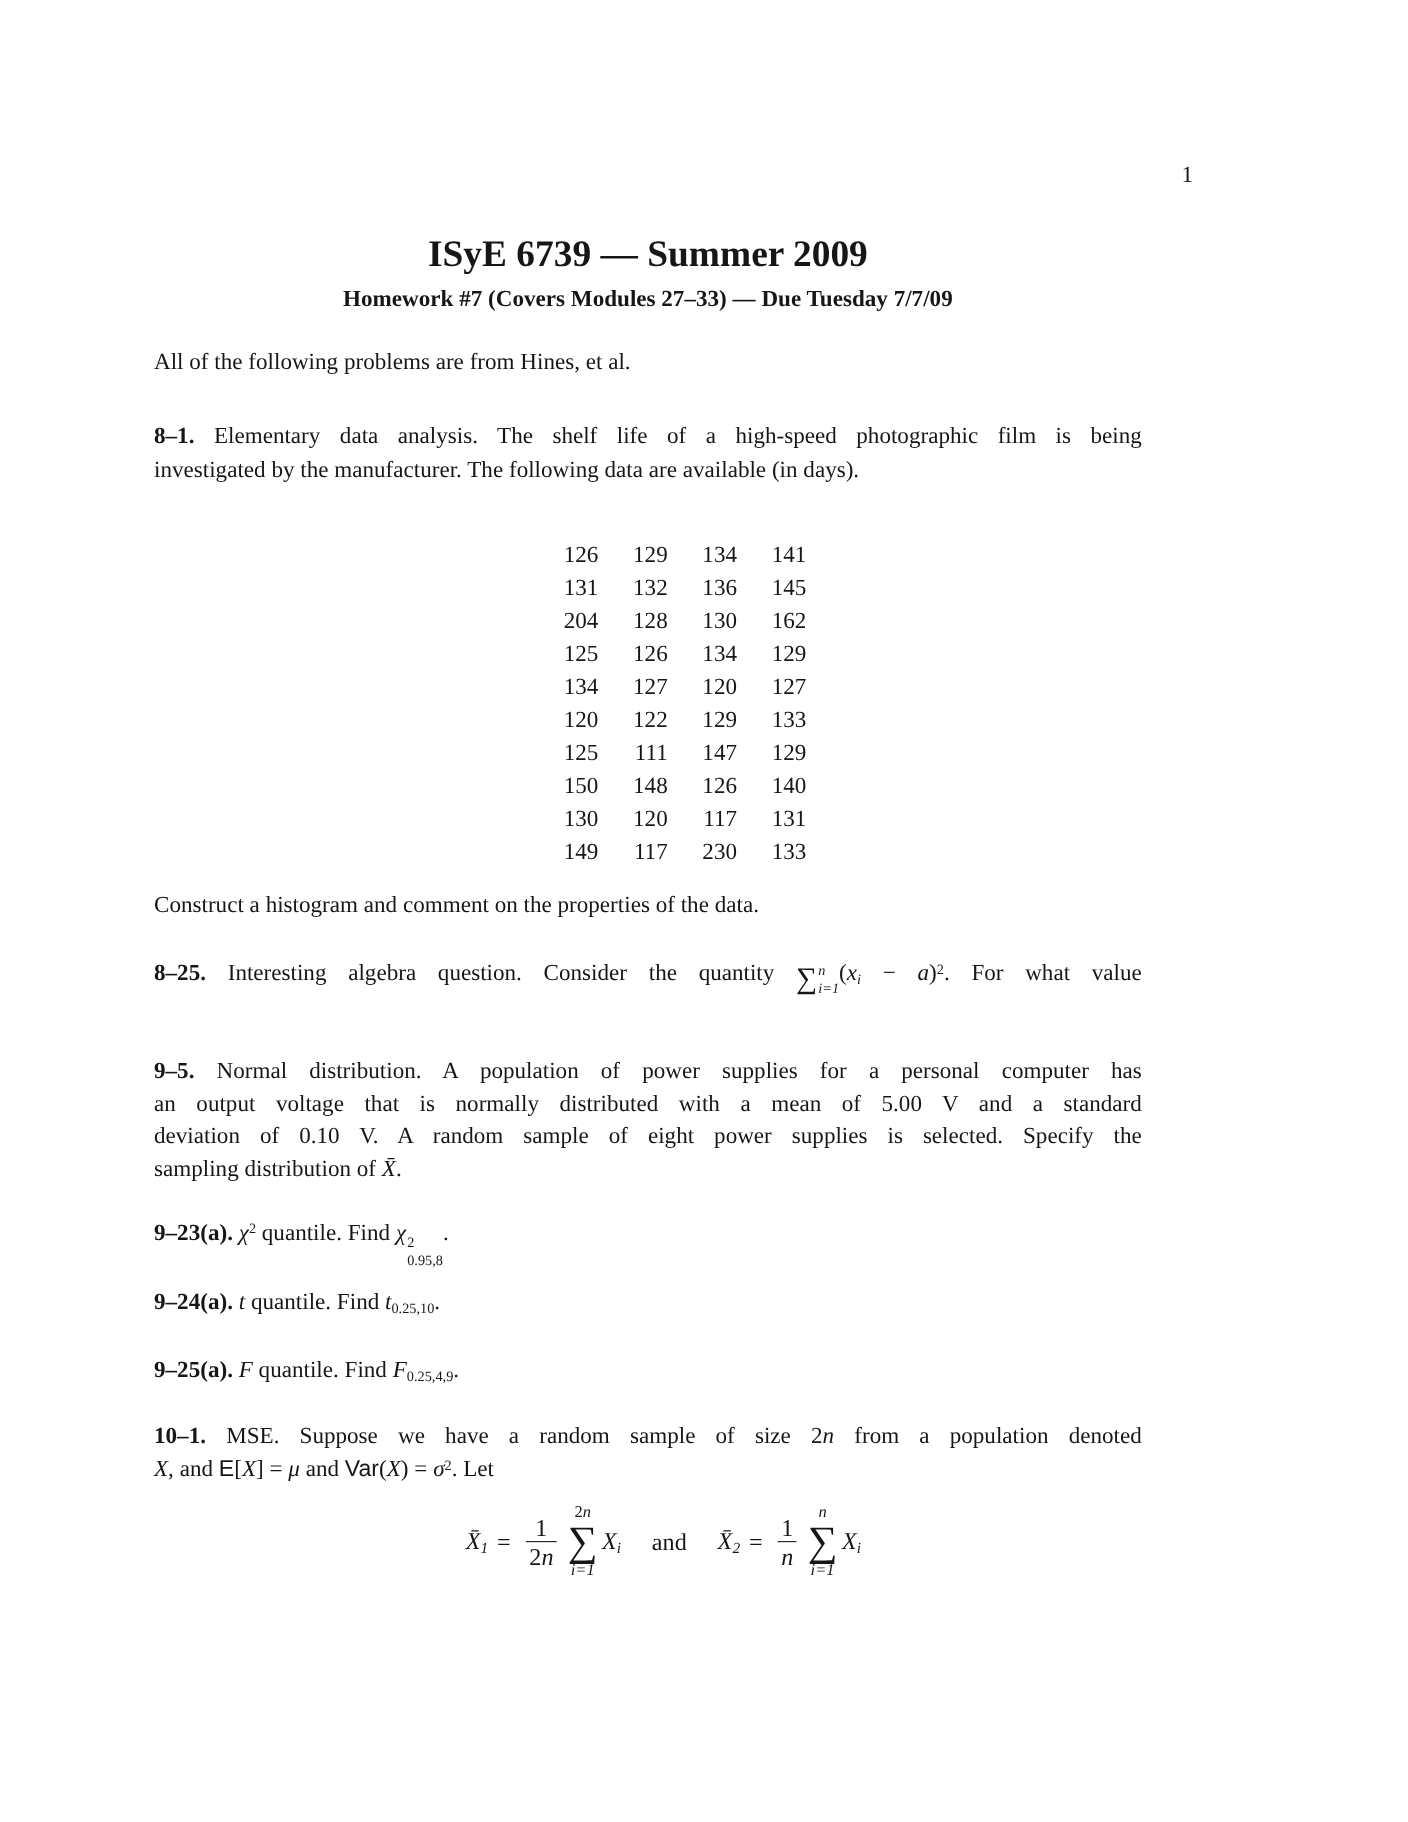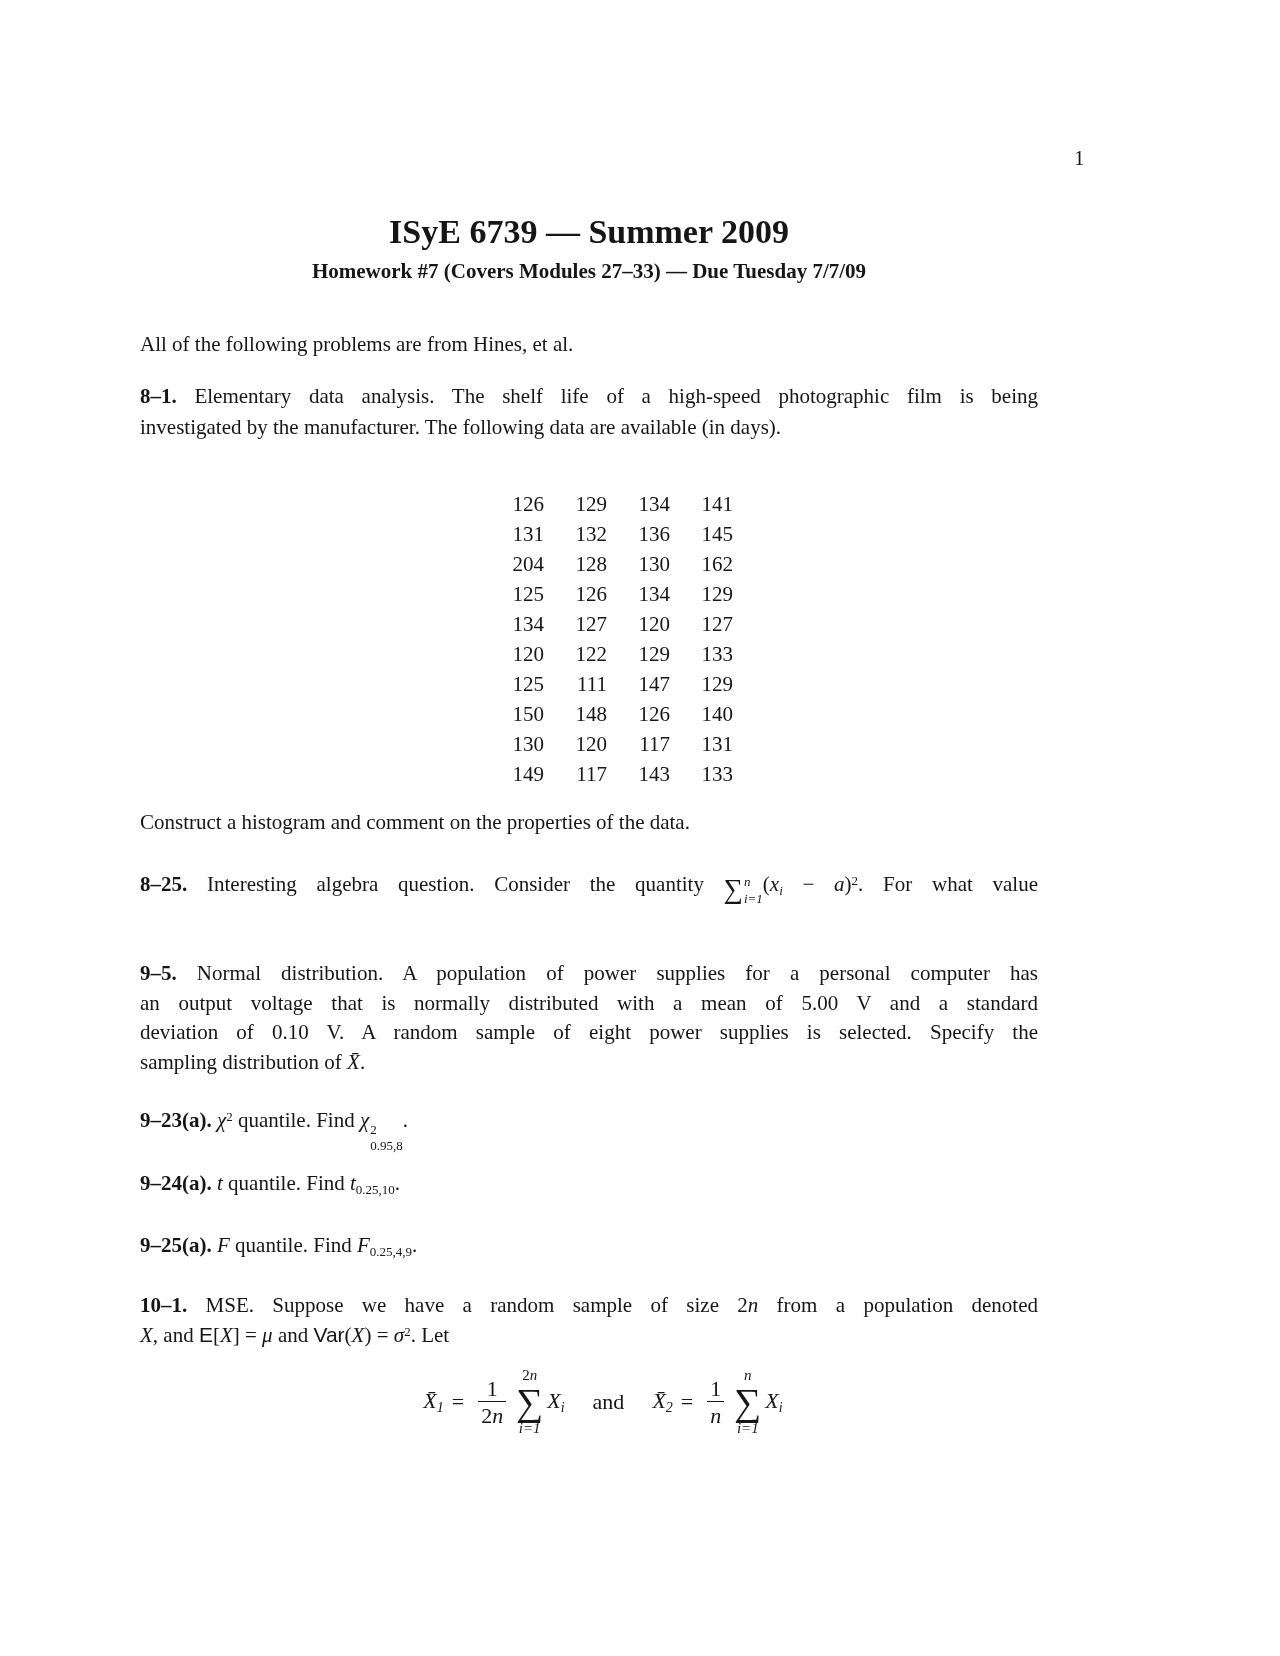--- a/index.html
+++ b/index.html
@@ -52,38 +52,38 @@
 </head>
 <body>
 
 <div class="pageno">1</div>
 
 <div class="abs title-block">
   <div class="doc-title">ISyE 6739 — Summer 2009</div>
   <div class="doc-subtitle">Homework #7 (Covers Modules 27–33) — Due Tuesday 7/7/09</div>
 </div>
 
-<div class="abs body-text" style="top:329px;">All of the following problems are from Hines, et al.</div>
+<div class="abs body-text" style="top:313px;">All of the following problems are from Hines, et al.</div>
 
 <div class="abs body-text" style="top:381px;">
   <div class="jline"><span class="plabel">8–1.</span> <span>Elementary data analysis. The shelf life of a high-speed photographic film is being</span></div>
   <div class="lline">investigated by the manufacturer. The following data are available (in days).</div>
 </div>
 
 <div class="data-table" data-table="p8_1.table.rows">
     <div class="trow"><span class="tcell">126</span><span class="tcell">129</span><span class="tcell">134</span><span class="tcell">141</span></div>
     <div class="trow"><span class="tcell">131</span><span class="tcell">132</span><span class="tcell">136</span><span class="tcell">145</span></div>
     <div class="trow"><span class="tcell">204</span><span class="tcell">128</span><span class="tcell">130</span><span class="tcell">162</span></div>
     <div class="trow"><span class="tcell">125</span><span class="tcell">126</span><span class="tcell">134</span><span class="tcell">129</span></div>
     <div class="trow"><span class="tcell">134</span><span class="tcell">127</span><span class="tcell">120</span><span class="tcell">127</span></div>
     <div class="trow"><span class="tcell">120</span><span class="tcell">122</span><span class="tcell">129</span><span class="tcell">133</span></div>
     <div class="trow"><span class="tcell">125</span><span class="tcell">111</span><span class="tcell">147</span><span class="tcell">129</span></div>
     <div class="trow"><span class="tcell">150</span><span class="tcell">148</span><span class="tcell">126</span><span class="tcell">140</span></div>
     <div class="trow"><span class="tcell">130</span><span class="tcell">120</span><span class="tcell">117</span><span class="tcell">131</span></div>
-    <div class="trow"><span class="tcell">149</span><span class="tcell">117</span><span class="tcell">143</span><span class="tcell">133</span></div>
+    <div class="trow"><span class="tcell">149</span><span class="tcell">117</span><span class="tcell">230</span><span class="tcell">133</span></div>
   </div>
 
 <div class="abs body-text" style="top:807px;">Construct a histogram and comment on the properties of the data.</div>
 
 <div class="abs body-text" style="top:869px;line-height:30px;">
   <div class="jline">
     <span class="plabel">8–25.</span>
     <span>Interesting algebra question. Consider the quantity </span><span class="isum">
         <span class="isum-sym">∑</span>
         <span class="isum-lims">

